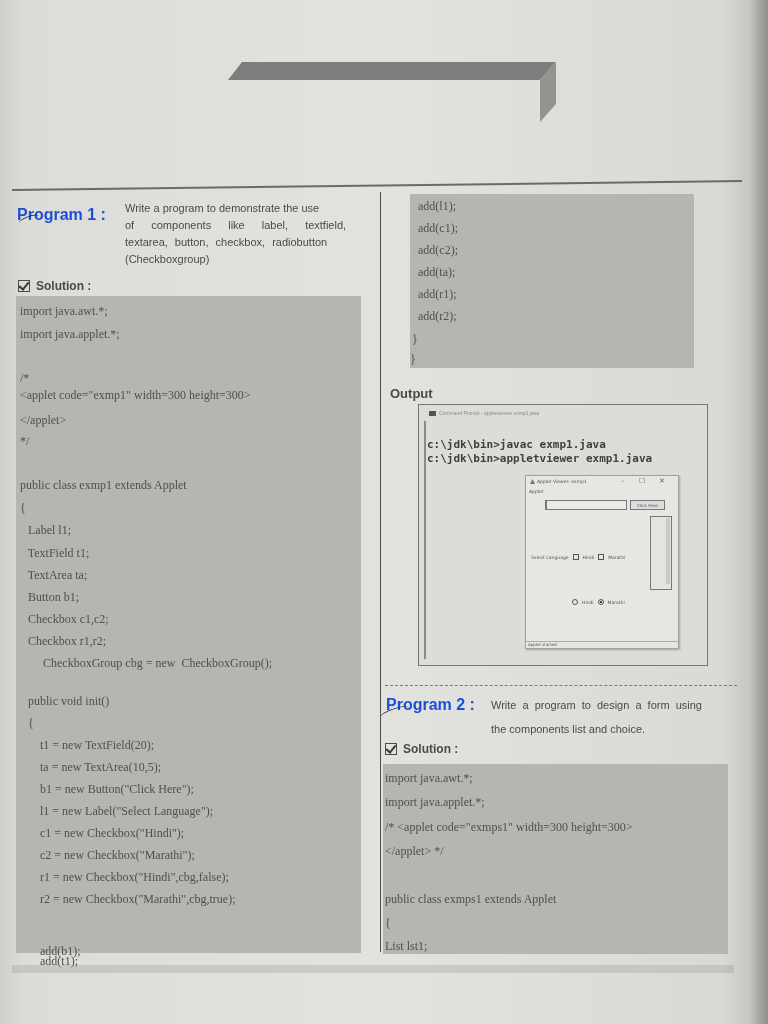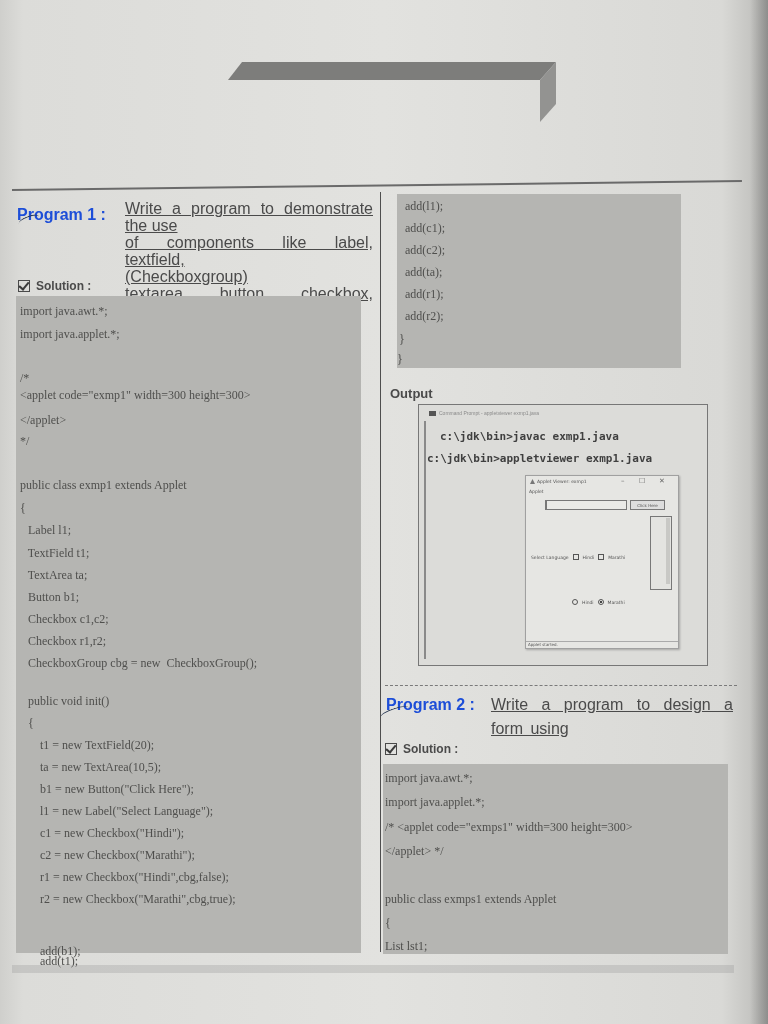--- a/index.html
+++ b/index.html
@@ -38,21 +38,21 @@
       border-top: 2px solid #6a6a6a; transform: rotate(-0.7deg); transform-origin: left;
     }
     .col-divider {
       position: absolute; left: 380px; top: 192px; width: 0; height: 760px;
       border-left: 1.5px solid #4e4e4e;
     }
     .prog-label {
       position: absolute; font-weight: bold; font-size: 16px; color: #1d4ed8;
     }
     .prog-text {
-      position: absolute; font-size: 16px; color: #4a4a4a; line-height: 17px; text-align: justify; text-decoration: underline;
+      position: absolute; font-size: 11px; color: #4a4a4a; line-height: 17px; text-align: justify;
     }
     .sol {
       position: absolute; display: flex; align-items: center; gap: 6px;
       font-weight: bold; font-size: 12px; color: #4a4a4a;
     }
     .checkbox-icon {
       width: 12px; height: 12px; border: 1.5px solid #4a4a4a; position: relative; box-sizing: border-box;
       display: inline-block;
     }
     .checkbox-icon::after {
@@ -112,22 +112,22 @@
 </div>
 
 <div class="rule-top"></div>
 <div class="col-divider"></div>
 
 <div class="prog-label" style="left:17px; top:206px;">Program 1 :</div>
 <div class="pen-mark" style="left:18px; top:216px; width:22px; height:8px; transform: rotate(-20deg);"></div>
 <div class="prog-text" style="left:125px; top:200px; width:248px;">
   <div>Write a program to demonstrate the use</div>
   <div style="word-spacing: 14px;">of components like label, textfield,</div>
+  <div style="word-spacing: 4px;">textarea, button, checkbox, radiobutton</div>
   <div>(Checkboxgroup)</div>
-  <div style="word-spacing: 4px;">textarea, button, checkbox, radiobutton</div>
 </div>
 <div class="sol" style="left:18px; top:279px;">
   <span class="checkbox-icon"></span>
   <span>Solution :</span>
 </div>
 
 <div class="code-box" style="left:16px; top:296px; width:345px; height:657px;">
   <div class="code-line" style="left:4px; top:8px;">import java.awt.*;</div>
   <div class="code-line" style="left:4px; top:31px;">import java.applet.*;</div>
   <div class="code-line" style="left:4px; top:75px;">/*</div>
@@ -135,54 +135,54 @@
   <div class="code-line" style="left:4px; top:117px;text-align:center;">&lt;/applet&gt;</div>
   <div class="code-line" style="left:4px; top:138px;">*/</div>
   <div class="code-line" style="left:4px; top:182px;">public class exmp1 extends Applet</div>
   <div class="code-line" style="left:4px; top:205px;">{</div>
   <div class="code-line" style="left:0px; top:227px;">    Label l1;</div>
   <div class="code-line" style="left:0px; top:250px;">    TextField t1;</div>
   <div class="code-line" style="left:0px; top:272px;">    TextArea ta;</div>
   <div class="code-line" style="left:0px; top:294px;">    Button b1;</div>
   <div class="code-line" style="left:0px; top:316px;">    Checkbox c1,c2;</div>
   <div class="code-line" style="left:0px; top:338px;">    Checkbox r1,r2;</div>
-  <div class="code-line" style="left:0px; top:360px;">    CheckboxGroup cbg = new  CheckboxGroup();</div>
+  <div class="code-line" style="left:0px; top:360px;padding-left:15px;">    CheckboxGroup cbg = new  CheckboxGroup();</div>
   <div class="code-line" style="left:0px; top:398px;">    public void init()</div>
   <div class="code-line" style="left:0px; top:420px;">    {</div>
   <div class="code-line" style="left:0px; top:442px;">        t1 = new TextField(20);</div>
   <div class="code-line" style="left:0px; top:464px;">        ta = new TextArea(10,5);</div>
   <div class="code-line" style="left:0px; top:486px;">        b1 = new Button("Click Here");</div>
   <div class="code-line" style="left:0px; top:508px;">        l1 = new Label("Select Language");</div>
   <div class="code-line" style="left:0px; top:530px;">        c1 = new Checkbox("Hindi");</div>
   <div class="code-line" style="left:0px; top:552px;">        c2 = new Checkbox("Marathi");</div>
   <div class="code-line" style="left:0px; top:574px;">        r1 = new Checkbox("Hindi",cbg,false);</div>
   <div class="code-line" style="left:0px; top:596px;">        r2 = new Checkbox("Marathi",cbg,true);</div>
   <div class="code-line" style="left:0px; top:630px;margin-top:28px;">        add(t1);</div>
   <div class="code-line" style="left:0px; top:648px;">        add(b1);</div>
 </div>
 
-<div class="code-box" style="left:397px; top:194px; width:284px; height:174px;text-decoration:underline;">
+<div class="code-box" style="left:410px; top:194px; width:284px; height:174px;text-decoration:underline;">
   <div class="code-line" style="left:-16px; top:5px;">        add(l1);</div>
   <div class="code-line" style="left:-16px; top:27px;">        add(c1);</div>
   <div class="code-line" style="left:-16px; top:49px;">        add(c2);</div>
   <div class="code-line" style="left:-16px; top:71px;">        add(ta);</div>
   <div class="code-line" style="left:-16px; top:93px;">        add(r1);</div>
   <div class="code-line" style="left:-16px; top:115px;">        add(r2);</div>
   <div class="code-line" style="left:-10px; top:138px;">    }</div>
   <div class="code-line" style="left:0px; top:158px;">}</div>
 </div>
 
 <div class="output-label">Output</div>
 <div class="cmd-window">
   <div class="cmd-inner-border"></div>
   <div class="cmd-title">
     <span class="cmd-title-icon"></span>
     <span>Command Prompt - appletviewer exmp1.java</span>
   </div>
-  <div class="cmd-line" style="top:25px;padding-left:13px;">c:\jdk\bin&gt;javac exmp1.java</div>
+  <div class="cmd-line" style="top:33px;">c:\jdk\bin&gt;javac exmp1.java</div>
   <div class="cmd-line" style="top:47px;">c:\jdk\bin&gt;appletviewer exmp1.java</div>
 
   <div class="applet-win">
     <div class="aw-title">
       <span class="aw-icon"></span>
       <span>Applet Viewer: exmp1</span>
     </div>
     <span class="aw-ctrl" style="left:95px;">–</span>
     <span class="aw-ctrl" style="left:113px;">☐</span>
     <span class="aw-ctrl" style="left:133px;">✕</span>
@@ -205,20 +205,21 @@
     </div>
     <div class="aw-status">Applet started.</div>
   </div>
 </div>
 
 <div class="rule-mid"></div>
 <div class="prog-label" style="left:386px; top:696px;">Program 2 :</div>
 <div class="pen-mark" style="left:380px; top:708px; width:30px; height:8px; transform: rotate(-18deg);"></div>
 <div class="prog-text" style="left:491px; top:693px; width:242px; line-height:24px;">
   <div style="word-spacing:3px;">Write a program to design a form using</div>
+  <div>the components list and choice.</div>
 </div>
 <div class="sol" style="left:385px; top:742px;">
   <span class="checkbox-icon"></span>
   <span>Solution :</span>
 </div>
 <div class="code-box" style="left:383px; top:764px; width:345px; height:190px;">
   <div class="code-line" style="left:2px; top:7px;">import java.awt.*;</div>
   <div class="code-line" style="left:2px; top:31px;">import java.applet.*;</div>
   <div class="code-line" style="left:2px; top:56px;">/* &lt;applet code="exmps1" width=300 height=300&gt;</div>
   <div class="code-line" style="left:2px; top:80px;">&lt;/applet&gt; */</div>

